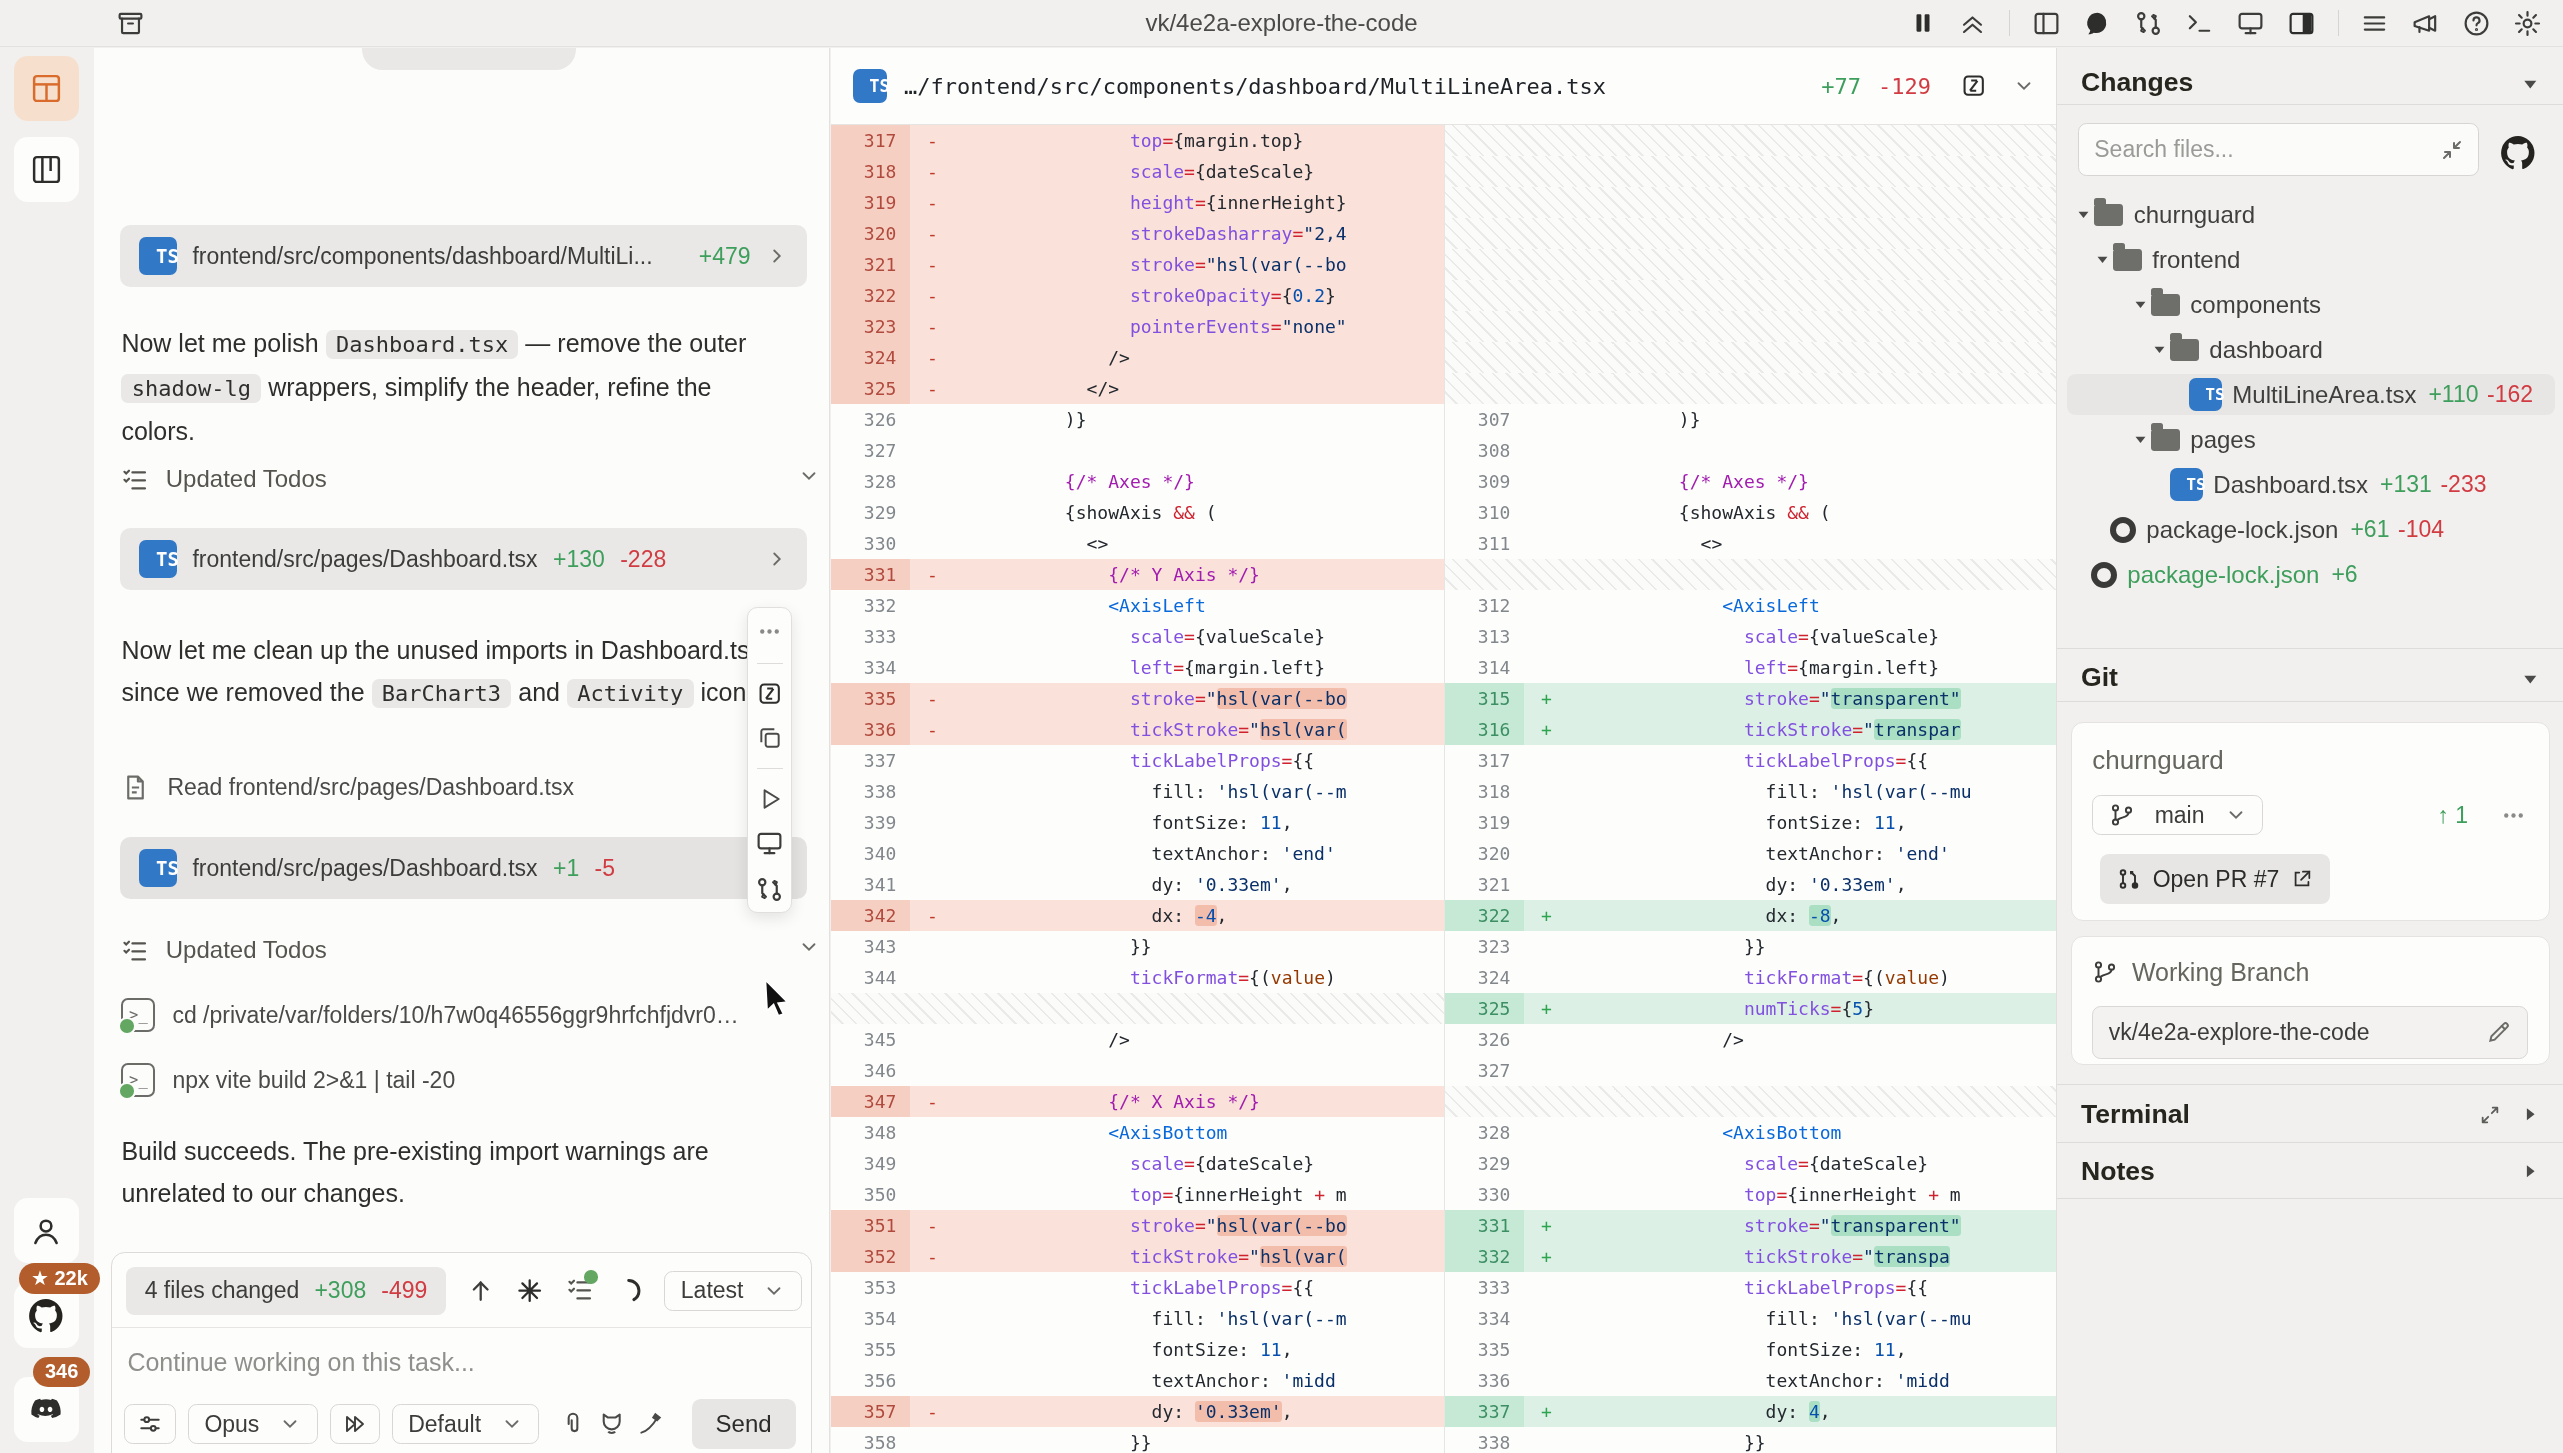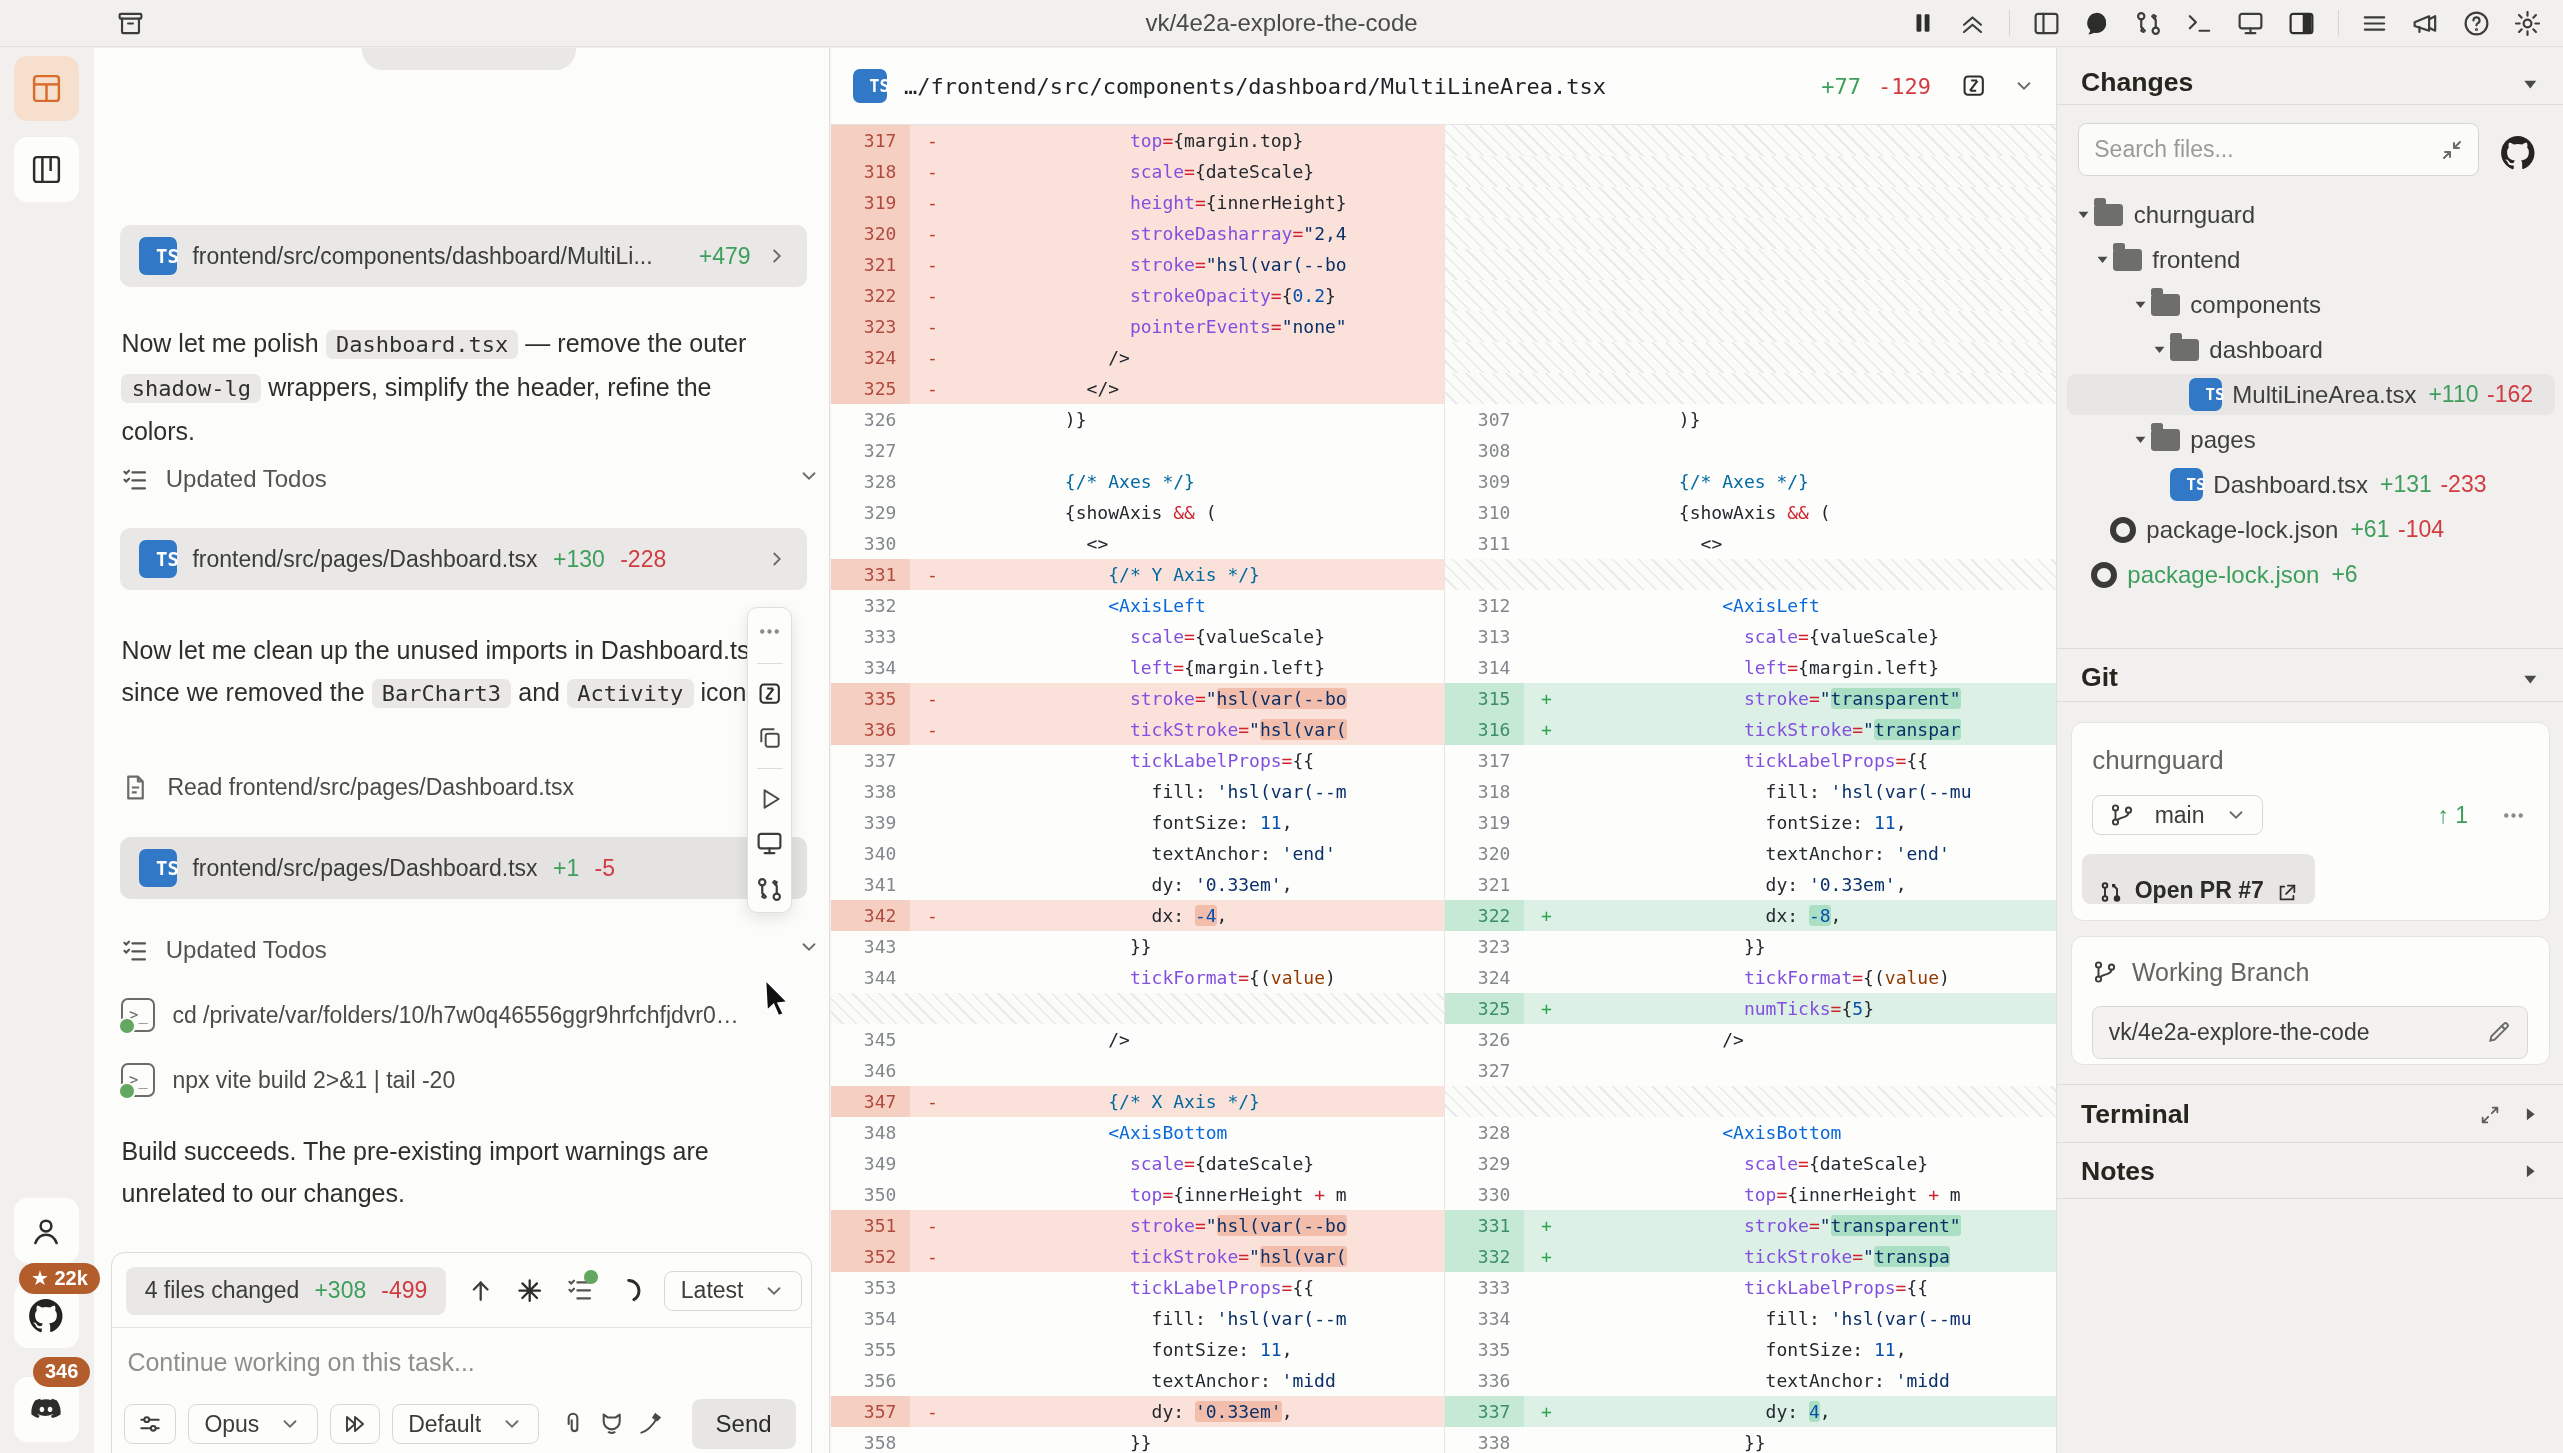--- a/index.html
+++ b/index.html
@@ -83,21 +83,21 @@
     font-family:"DejaVu Sans Mono",monospace;font-size:18px;line-height:31px;color:#82878c;}
   .dcell .mark{width:45px;flex:0 0 auto;text-align:center;font-family:"DejaVu Sans Mono",monospace;
     font-size:18px;line-height:31px;}
   .dcell .code{flex:1;white-space:pre;overflow:hidden;font-family:"DejaVu Sans Mono",monospace;
     font-size:18px;line-height:31px;padding-left:34px;}
   .dcell.ctx{background:#fdfdfc;}
   .dcell.del{background:#fae1d9;} .dcell.del .num{background:#f6cfc3;color:#b04a3d;} .dcell.del .mark{color:#c0392b;}
   .dcell.add{background:#dcf0e5;} .dcell.add .num{background:#c6e9d6;color:#3b8f63;} .dcell.add .mark{color:#2da44e;}
   .dcell.hatch{background:repeating-linear-gradient(45deg,#fbfbfa 0 7.7px,#eaeae8 7.7px 9.4px);}
   .c-p{color:#24292f;} .c-a{color:#8250df;} .c-o{color:#cf222e;} .c-s{color:#0a3069;}
-  .c-n{color:#0550ae;} .c-t{color:#0969da;} .c-c{color:#0369a1;} .c-g{color:#953800;}
+  .c-n{color:#0550ae;} .c-t{color:#0969da;} .c-c{color:#a21caf;} .c-g{color:#953800;}
   .del .hl{background:#f3bdab;border-radius:3.4px;}
   .add .hl{background:#abdfc3;border-radius:3.4px;}
 
   
   #side{position:absolute;left:2056px;top:48px;width:507px;height:1406px;background:#f1f0ee;border-left:0.9px solid #e0dfdd;}
   .shead{position:absolute;left:24px;font-size:26.6px;font-weight:bold;color:#26261f;}
   .sdiv{position:absolute;left:0;width:507px;height:0.9px;background:#dddcda;}
   #search{position:absolute;left:20.6px;top:75px;width:401px;height:53px;border:0.9px solid #d6d5d3;border-radius:8.6px;
     background:#fbfbfa;display:flex;align-items:center;padding:0 13.7px;}
   #search input{border:none;outline:none;background:transparent;font-size:23px;color:#3c3c3a;width:100%;
@@ -110,22 +110,22 @@
   .trow.selected::before{content:"";position:absolute;left:10.3px;right:8.6px;top:1.7px;bottom:1.7px;background:#e7e6e4;border-radius:8.6px;}
   .trow>*{position:relative;}
   .folder{width:29px;height:22px;background:#6e6e6a;border-radius:3.4px;position:relative;margin-right:10.3px;flex:0 0 auto;}
   .folder::before{content:"";position:absolute;left:0;top:-5.1px;width:12px;height:6.9px;background:#6e6e6a;border-radius:2.6px 2.6px 0 0;}
   .ring{width:26px;height:26px;border-radius:50%;border:6px solid #3a3a38;margin-right:10.3px;flex:0 0 auto;}
   .trow .tsbadge{width:33px;height:33px;font-size:16.3px;margin-right:10.3px;}
   .gname{color:#3e9e5c;}
   .card{position:absolute;left:13.7px;width:479px;background:#fdfdfc;border:0.9px solid #e4e3e1;border-radius:12px;}
   #gitcard .repo{font-size:26px;color:#66665f;margin:22px 0 19px 20.6px;}
   .rowflex{display:flex;align-items:center;margin:0 20.6px;}
-  .prbtn{background:#e7e6e4;border-radius:8.6px;height:50px;display:inline-flex;align-items:flex-end;gap:12px;
-    padding:0 17px;font-size:23px;color:#2b2b29;margin:19px 0 0 10px;font-weight:bold;}
+  .prbtn{background:#e7e6e4;border-radius:8.6px;height:50px;display:inline-flex;align-items:center;gap:12px;
+    padding:0 17px;font-size:23px;color:#2b2b29;margin:19px 0 0 28px;}
   #wbcard .wtitle{display:flex;align-items:center;gap:13.7px;font-size:25px;color:#66665f;margin:20.6px 0 0 20.6px;}
   .wbox{margin:19px 20.6px 22px 20.6px;height:53px;border:0.9px solid #d9d8d6;background:#f3f2f0;border-radius:8.6px;
     display:flex;align-items:center;padding:0 15.4px;font-size:23px;color:#3c3c3a;}
   .wbox .sp{flex:1;}
 </style>
 </head>
 <body>
 
 <div id="topbar">
   <div id="tb-left">

